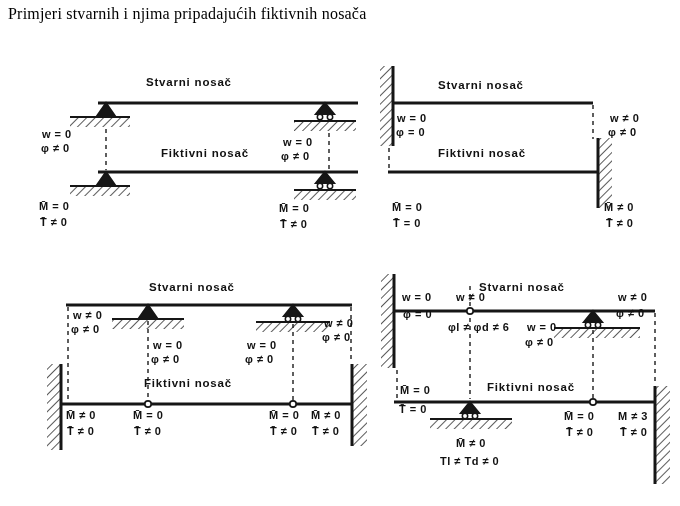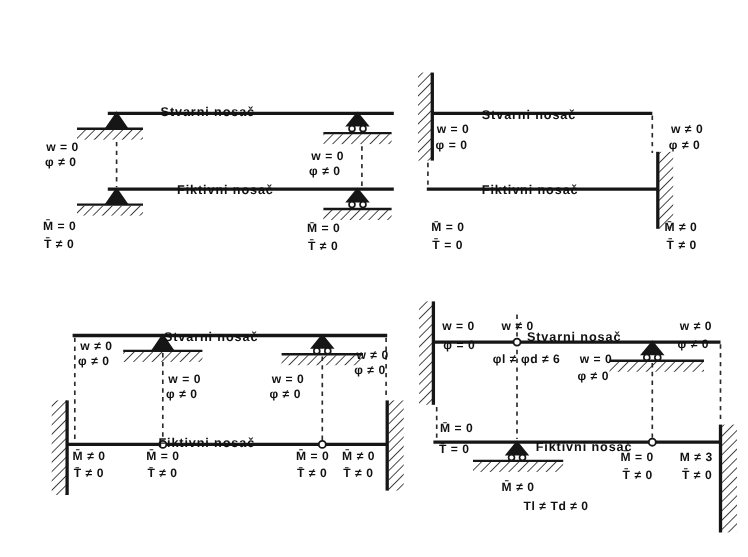--- a/index.html
+++ b/index.html
@@ -1,21 +1,21 @@
 <!DOCTYPE html>
 <html><head>
 <meta charset="utf-8">
 <style>
   html,body{margin:0;padding:0;background:#fff;}
   #canvas{position:relative;width:680px;height:506px;background:#fff;overflow:hidden;
           font-family:"Liberation Sans",sans-serif;}
   #title{position:absolute;left:8px;top:5px;font:16px "Liberation Serif",serif;color:#000;
          letter-spacing:.2px;white-space:nowrap;}
   .lbl{position:absolute;font:bold 11.5px "Liberation Sans",sans-serif;color:#111;
-       letter-spacing:.8px;white-space:nowrap;margin-top:20px;}
+       letter-spacing:.8px;white-space:nowrap;}
   .ann{position:absolute;font:bold 11px "Liberation Sans",sans-serif;color:#111;
        letter-spacing:.5px;white-space:nowrap;}
   svg{position:absolute;left:0;top:0;}
   .beam{stroke:#161616;stroke-width:3;}
   .ground{stroke:#161616;stroke-width:2.2;}
   .wall{stroke:#161616;stroke-width:3;}
   .dash{stroke:#2a2a2a;stroke-width:1.5;stroke-dasharray:4 4;}
   .sup{fill:#161616;stroke:#161616;}
   .rollc{fill:#fff;stroke:#161616;stroke-width:1.5;}
   .hinge{fill:#fff;stroke:#161616;stroke-width:1.7;}
@@ -106,20 +106,21 @@
     <rect x="554" y="329" width="86" height="9" fill="url(#hatch)"></rect>
     <line class="beam" x1="394" y1="402" x2="655" y2="402"></line>
     <use href="#roller" x="470" y="402"></use>
     <line class="ground" x1="430" y1="419" x2="512" y2="419"></line>
     <rect x="430" y="420" width="82" height="9" fill="url(#hatch)"></rect>
     <circle class="hinge" cx="593" cy="402" r="3.2"></circle>
     <line class="wall" x1="655" y1="386" x2="655" y2="484"></line>
     <rect x="656" y="386" width="14" height="98" fill="url(#hatch)"></rect>
   </svg>
 
+  <div id="title">Primjeri stvarnih i njima pripadajućih fiktivnih nosača</div>
 
   <div class="lbl" style="left:146px;top:76px">Stvarni nosač</div>
   <div class="lbl" style="left:161px;top:147px">Fiktivni nosač</div>
   <div class="lbl" style="left:438px;top:79px">Stvarni nosač</div>
   <div class="lbl" style="left:438px;top:147px">Fiktivni nosač</div>
   <div class="lbl" style="left:149px;top:281px">Stvarni nosač</div>
   <div class="lbl" style="left:144px;top:377px">Fiktivni nosač</div>
   <div class="lbl" style="left:479px;top:281px">Stvarni nosač</div>
   <div class="lbl" style="left:487px;top:381px">Fiktivni nosač</div>
 
@@ -162,19 +163,19 @@
   <div class="ann" style="left:403px;top:308px">φ = 0</div>
   <div class="ann" style="left:456px;top:291px">w ≠ 0</div>
   <div class="ann" style="left:448px;top:321px">φl ≠ φd ≠ 6</div>
   <div class="ann" style="left:527px;top:321px">w = 0</div>
   <div class="ann" style="left:525px;top:336px">φ ≠ 0</div>
   <div class="ann" style="left:618px;top:291px">w ≠ 0</div>
   <div class="ann" style="left:616px;top:307px">φ ≠ 0</div>
   <div class="ann" style="left:400px;top:384px">M̄ = 0</div>
   <div class="ann" style="left:399px;top:403px">T̄ = 0</div>
   <div class="ann" style="left:456px;top:437px">M̄ ≠ 0</div>
-  <div class="ann" style="left:476px;top:455px">Tl ≠ Td ≠ 0</div>
+  <div class="ann" style="left:440px;top:455px">Tl ≠ Td ≠ 0</div>
   <div class="ann" style="left:564px;top:410px">M̄ = 0</div>
   <div class="ann" style="left:566px;top:426px">T̄ ≠ 0</div>
   <div class="ann" style="left:618px;top:410px">M ≠ 3</div>
   <div class="ann" style="left:620px;top:426px">T̄ ≠ 0</div>
 
 </div>
 
 </body></html>

